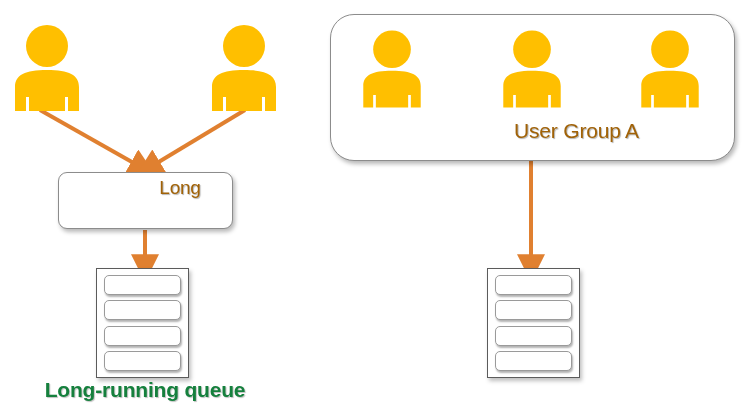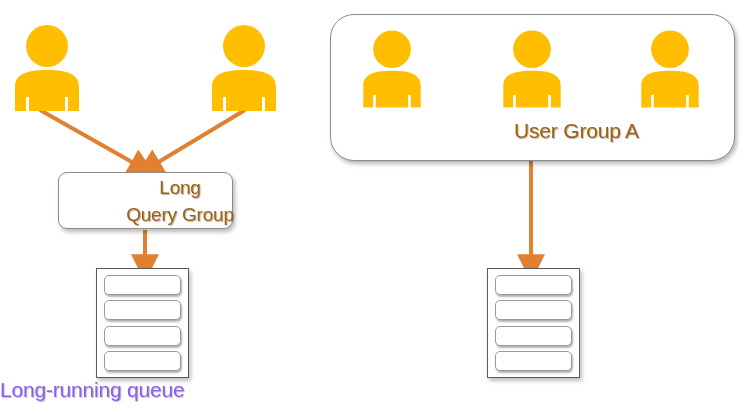--- a/index.html
+++ b/index.html
@@ -84,25 +84,27 @@
     height: 20px;
     background: #ffffff;
     border: 1px solid #9a9a9a;
     border-radius: 5px;
     box-shadow: 1px 2px 2px rgba(0,0,0,0.30);
     box-sizing: border-box;
   }
 
   .queue-caption {
     position: absolute;
-    color: #8b5cf6;
+    color: #15803d;
     font-size: 21px;
+    text-align: center;
     white-space: nowrap;
     text-shadow: 1px 1px 1px rgba(0,0,0,0.25);
     letter-spacing: -0.2px;
+    font-weight: bold;
   }
   #long-queue-caption  { left: 0px;   top: 378px; width: 290px; }
   #short-queue-caption { left: 390px; top: 378px; width: 288px; }
 
   
   #connectors {
     position: absolute;
     left: 0; top: 0;
     width: 749px; height: 413px;
     pointer-events: none;
@@ -139,21 +141,20 @@
   <div class="person" style="left:205px; top:25px;">
     <svg width="78" height="86" viewBox="0 0 78 86" xmlns="http://www.w3.org/2000/svg">
       <circle cx="39" cy="21" r="21" fill="#FFBF00"></circle>
       <path d="M7,86 L7,62 C7,50 17,45 39,45 C61,45 71,50 71,62 L71,86 L60,86 L60,72 L57,72 L57,86 L21,86 L21,72 L18,72 L18,86 Z" fill="#FFBF00"></path>
     </svg>
   </div>
 
   <div class="rbox" id="long-query-group-box"></div>
   <div class="group-label" id="long-query-group-label">
     <div>Long</div>
-    <div>Query Group</div>
   </div>
 
   <div class="rbox" id="user-group-a-box"></div>
 
   <div class="person" style="left:357px; top:30px;">
     <svg width="70" height="78" viewBox="0 0 78 86" xmlns="http://www.w3.org/2000/svg">
       <circle cx="39" cy="21" r="21" fill="#FFBF00"></circle>
       <path d="M7,86 L7,62 C7,50 17,45 39,45 C61,45 71,50 71,62 L71,86 L60,86 L60,72 L57,72 L57,86 L21,86 L21,72 L18,72 L18,86 Z" fill="#FFBF00"></path>
     </svg>
   </div>

